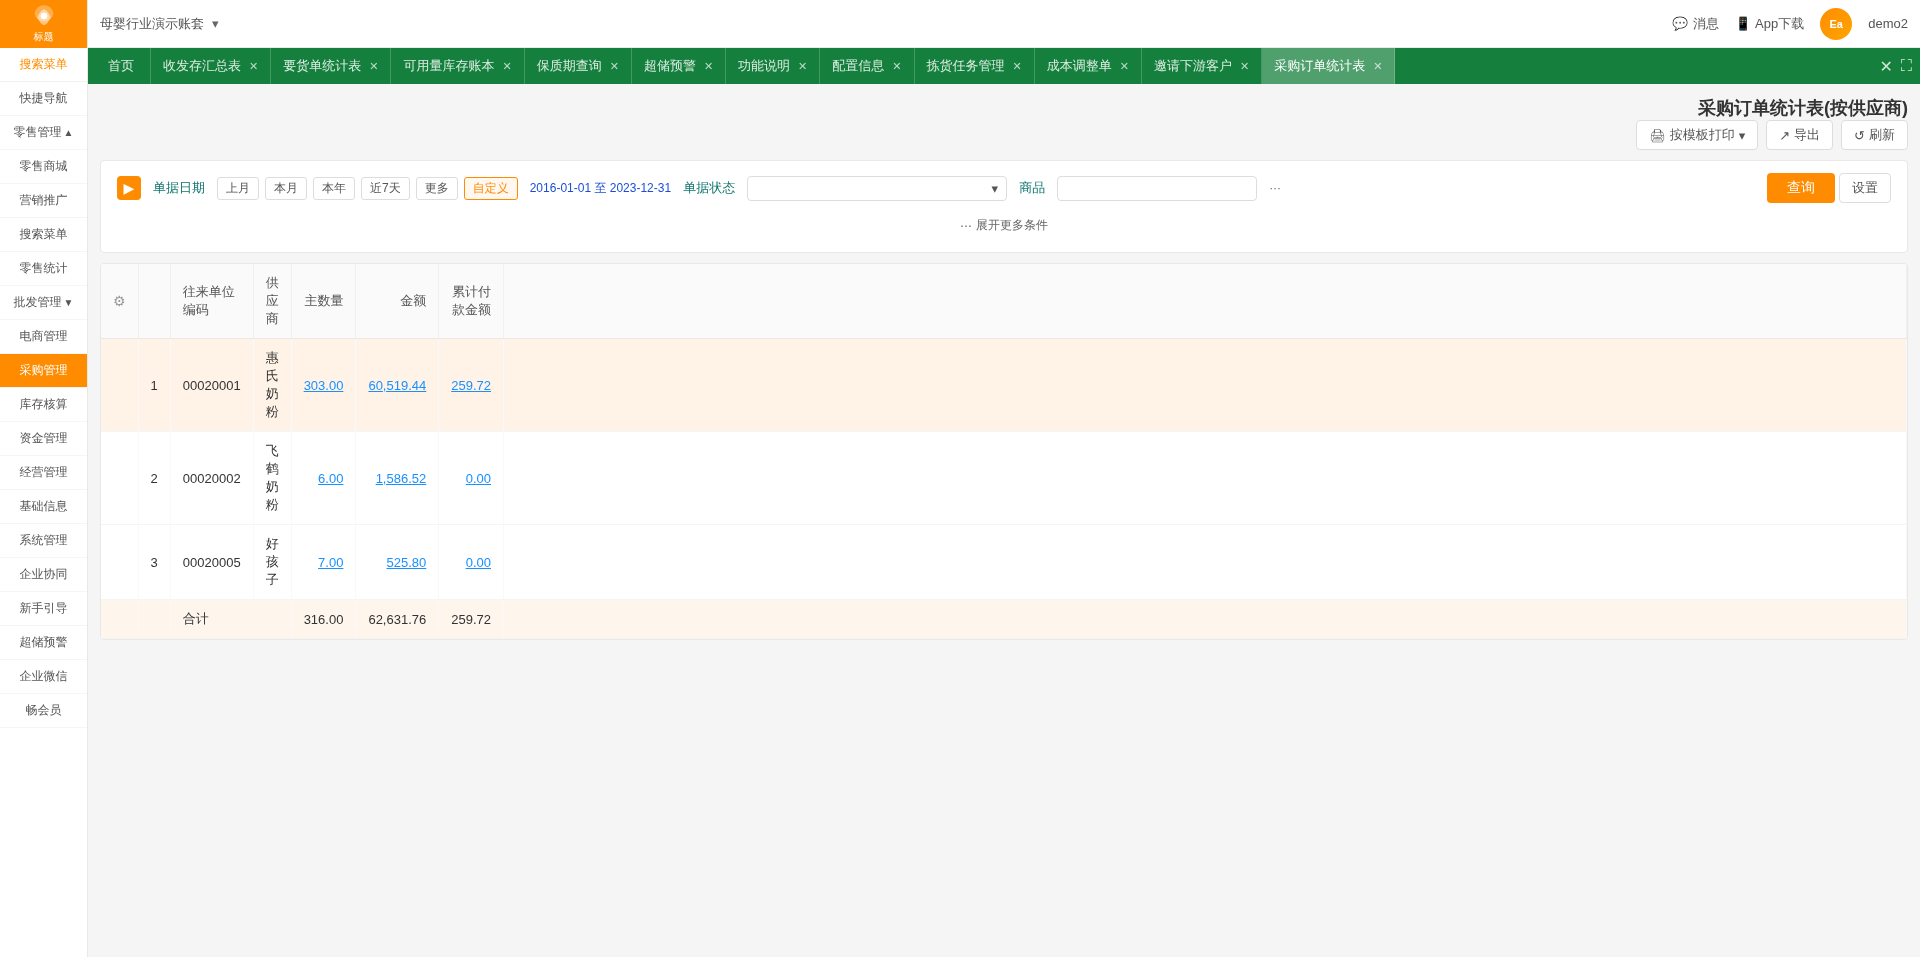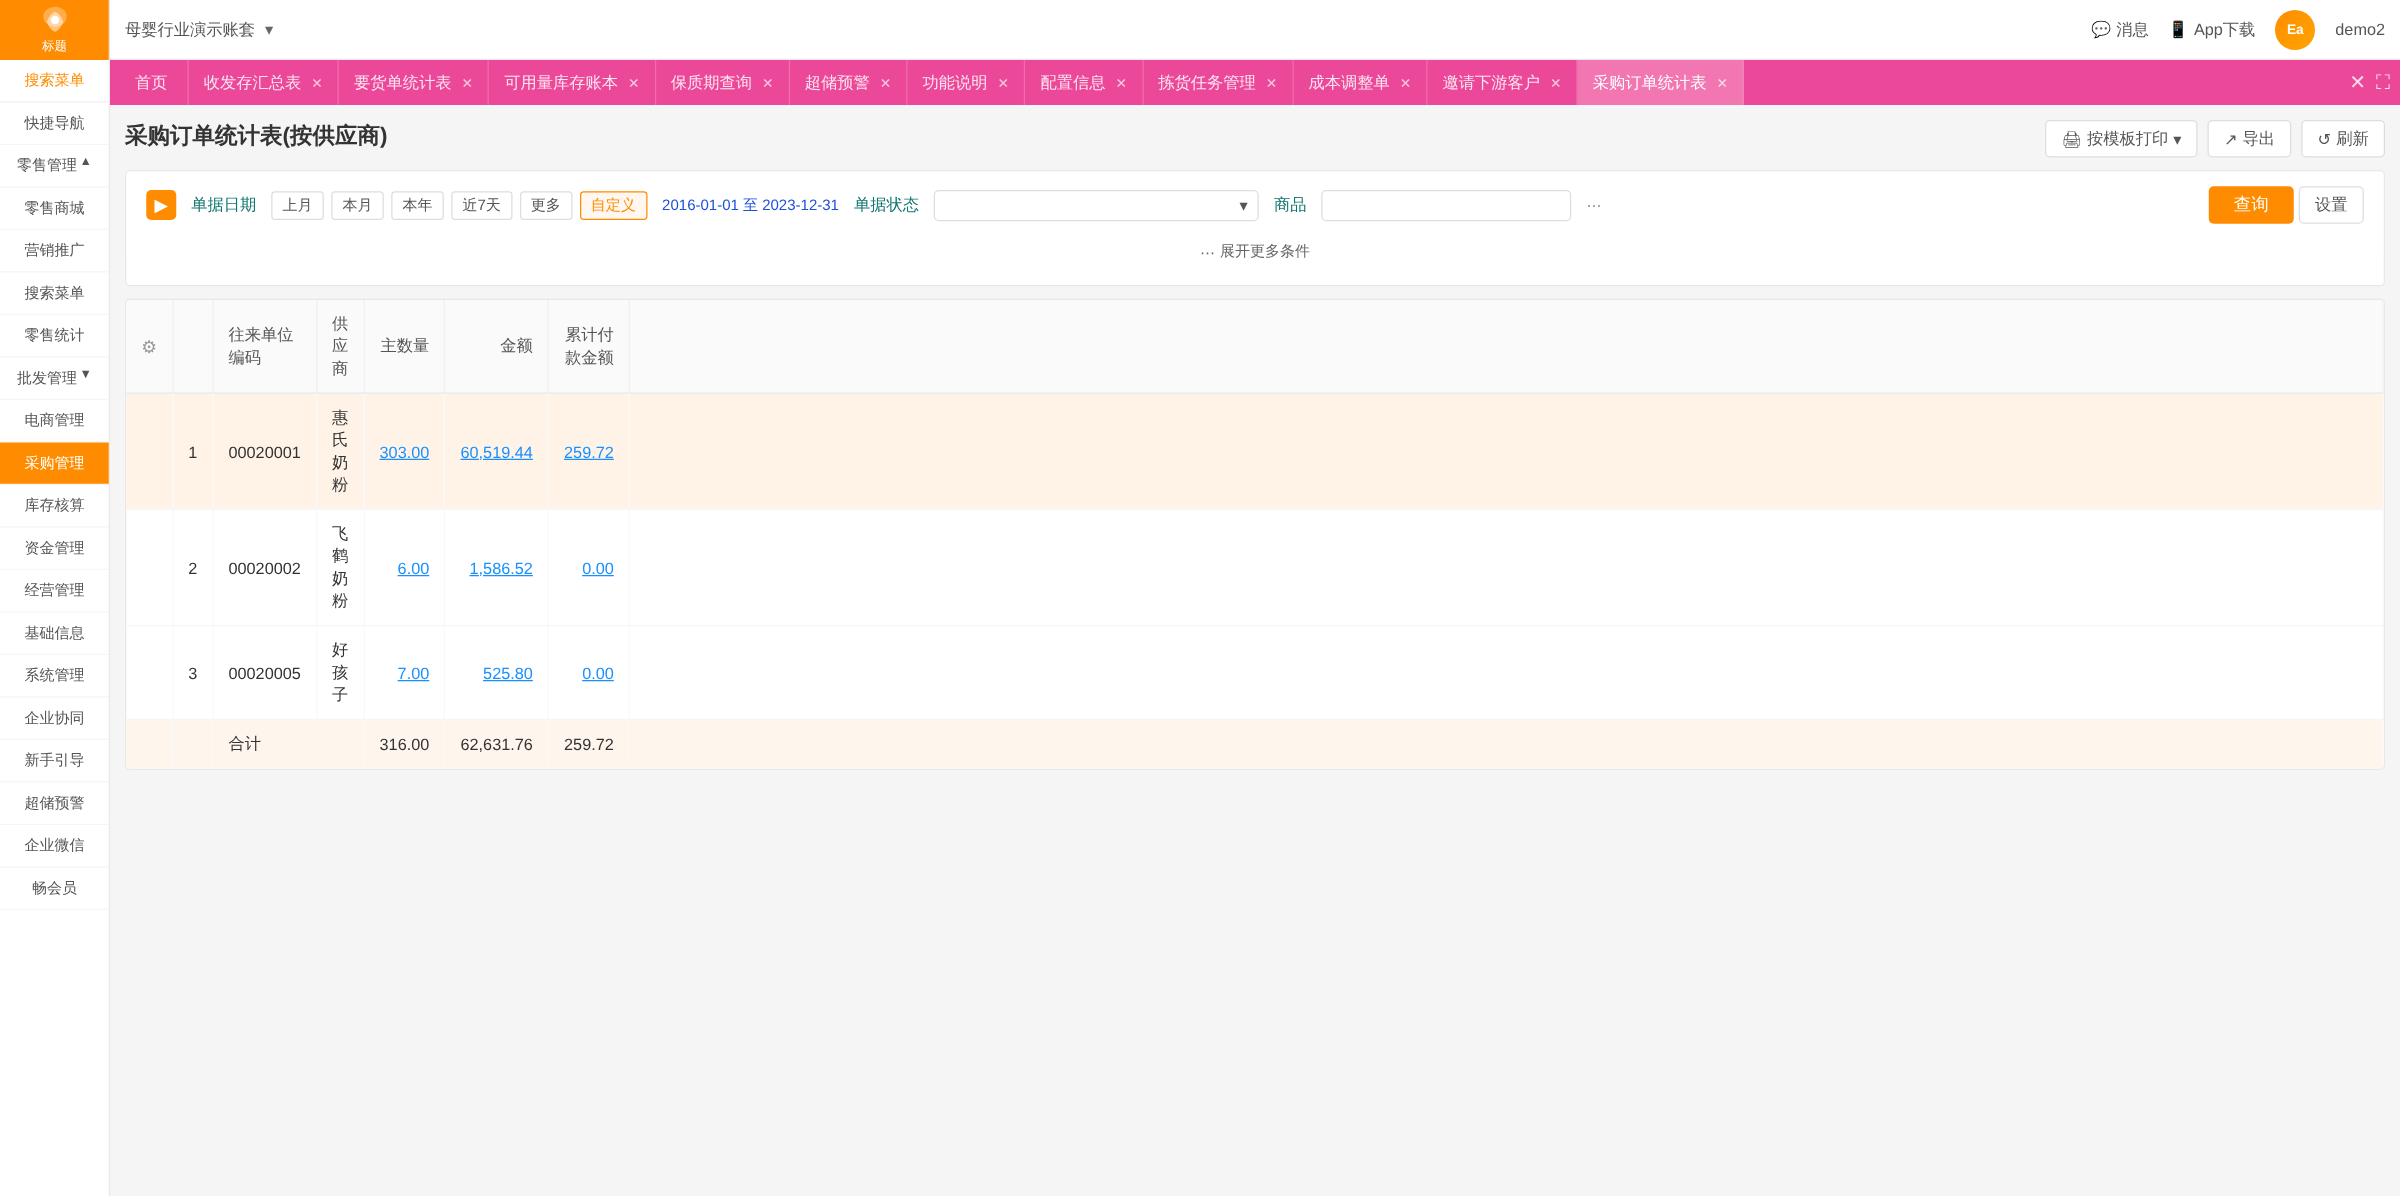--- a/index.html
+++ b/index.html
@@ -42,21 +42,21 @@
     }
     .sidebar-nav-item {
       padding: 8px 4px;
       text-align: center;
       color: #555;
       font-size: 12px;
       cursor: pointer;
       border-bottom: 1px solid #f5f5f5;
     }
     .sidebar-nav-item.active { background: #ff8c00; color: #fff; }
-    .sidebar-nav-item.with-arrow { display: flex; justify-content: center; gap: 2px; }
+    .sidebar-nav-item.with-arrow { display: flex; align-items: center; justify-content: center; gap: 2px; }
 
     
     .main-area {
       flex: 1;
       display: flex;
       flex-direction: column;
       overflow: hidden;
     }
 
     
@@ -86,21 +86,21 @@
     .topbar-right .msg, .topbar-right .app { display: flex; align-items: center; gap: 4px; cursor: pointer; }
     .user-avatar {
       width: 32px; height: 32px; border-radius: 50%;
       background: linear-gradient(135deg, #ff8c00, #ffa500);
       display: flex; align-items: center; justify-content: center;
       color: #fff; font-size: 11px; font-weight: bold; cursor: pointer;
     }
 
     
     .nav-tabs {
-      background: #ec4899;
+      background: #15803d;
       display: flex;
       align-items: center;
       height: 36px;
       padding: 0 4px;
       overflow-x: auto;
       flex-shrink: 0;
     }
     .nav-tabs::-webkit-scrollbar { display: none; }
     .nav-tab {
       height: 36px;
@@ -128,23 +128,24 @@
 
     
     .page-content {
       flex: 1;
       background: #f5f5f5;
       overflow-y: auto;
       padding: 12px;
     }
     .page-header {
       display: flex;
-      align-items: flex-start;
+      align-items: flex-end;
       justify-content: space-between;
       margin-bottom: 10px;
+      flex-direction: column;
     }
     .page-title {
       font-size: 18px;
       font-weight: bold;
       color: #333;
     }
     .page-actions {
       display: flex;
       align-items: center;
       gap: 8px;

